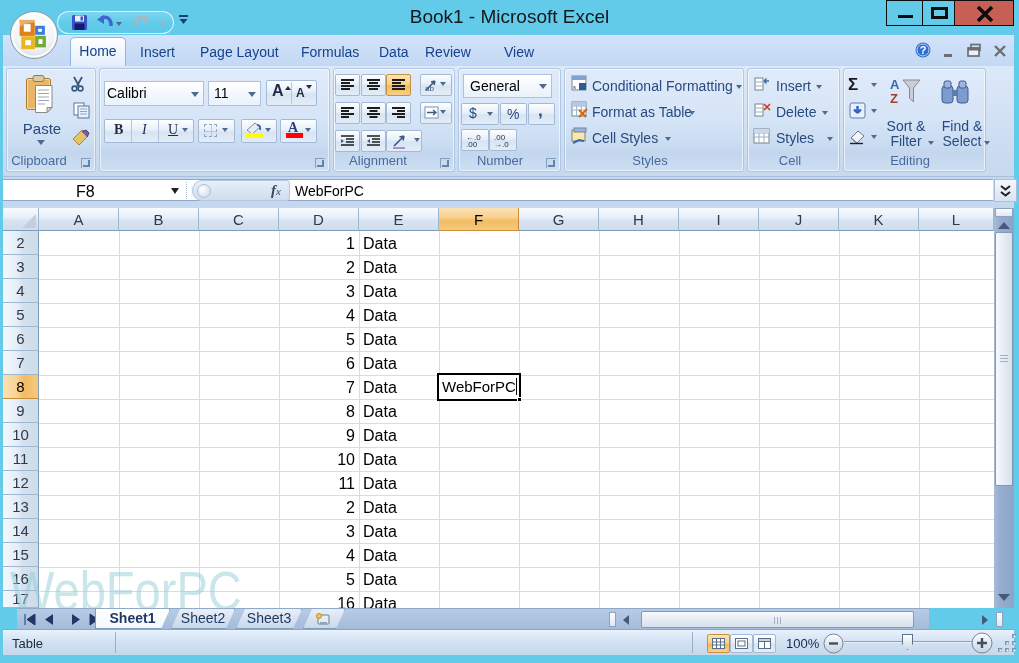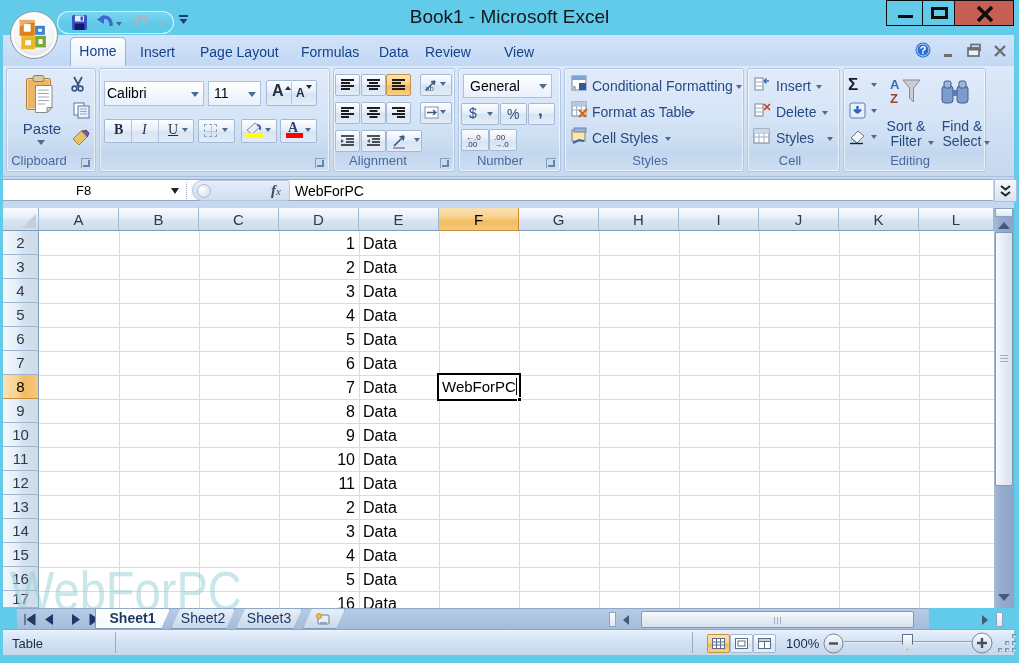--- a/index.html
+++ b/index.html
@@ -49,21 +49,21 @@
            font-size:14px; color:#000; }
   .combo .car { position:absolute; right:4px; top:50%; margin-top:-2px; width:0; height:0;
                 border:4px solid transparent; border-top:5px solid #4d6b92; }
 
   .car2 { display:inline-block; width:0; height:0; border:3.5px solid transparent; border-top:4px solid #4d6b92; vertical-align:middle; }
 
   
   #fxstrip { left:3px; top:177px; width:1011px; height:31px; background:#c6d8ef; }
   #fxbar { position:absolute; left:0px; top:2px; width:990px; height:22px; background:#fff;
            border-top:1px solid #90a8c5; border-bottom:1px solid #90a8c5; }
-  #namebox { position:absolute; left:0; top:0; width:183px; height:21px; font-size:13px; color:#000; }
+  #namebox { position:absolute; left:0; top:0; width:183px; height:21px; font-size:16px; color:#000; }
   #fxcap { position:absolute; left:189px; top:0px; width:98px; height:21px;
            background:linear-gradient(#e6eef9,#cfdeef); border:1px solid #b5c8e0; border-radius:10px 3px 3px 10px; }
   #fxtext { position:absolute; left:292px; top:3px; font-size:14px; color:#000; }
   #fxchev { position:absolute; left:991px; top:2px; width:23px; height:23px;
             background:linear-gradient(#f4f8fd,#d7e4f2); border:1px solid #a9bfdb; }
 
   
   #colhdrs { left:3px; top:208px; width:991px; height:23px; }
   .ch { position:absolute; top:0; height:23px; border-right:1px solid #9eb6ce; border-bottom:1px solid #7d9db9;
         background:linear-gradient(#f9fcfe,#e5eef8 45%,#d8e4f0 55%,#cfdcec);

